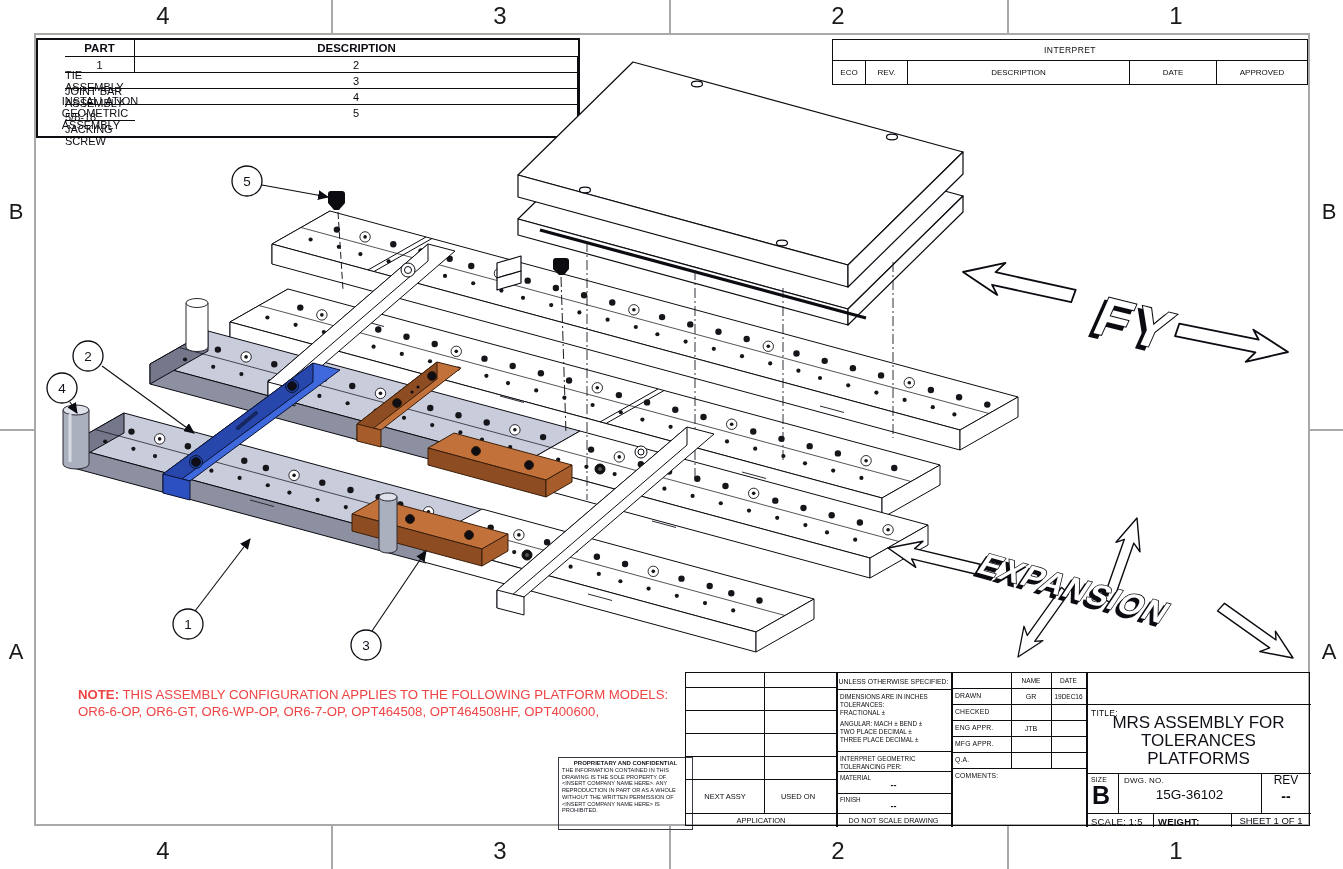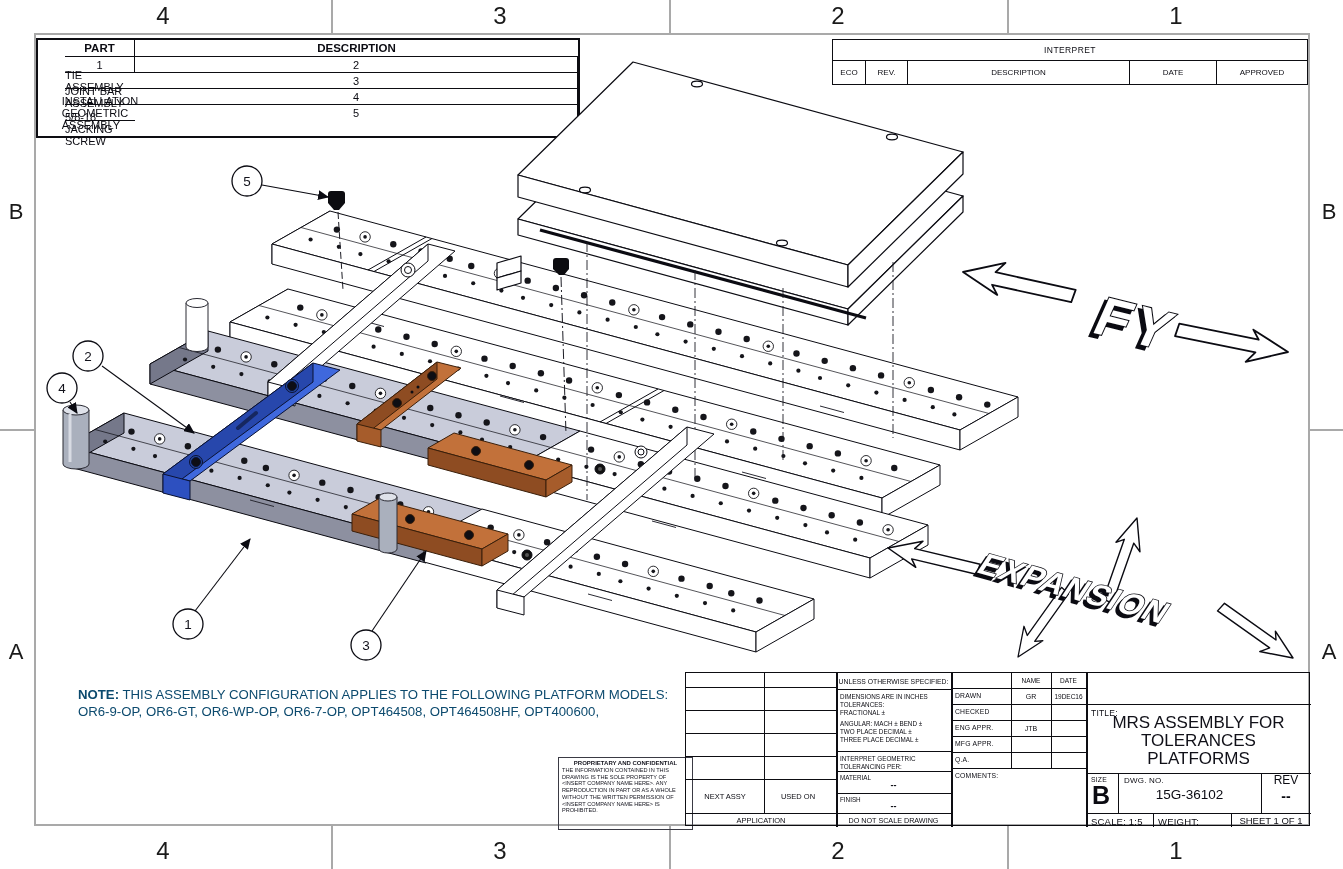--- a/index.html
+++ b/index.html
@@ -515,23 +515,23 @@
       <use href="#bigarrow" transform="translate(1293,658) rotate(-146) scale(0.78)"></use>
       <g transform="translate(972,575) rotate(15.5) skewX(-18)">
         <text font-size="31" font-weight="bold" letter-spacing="1.5" fill="#0b0b12" stroke="#0b0b12" stroke-width="1.6">EXPANSION</text>
       </g>
       <g transform="translate(975,572) rotate(15.5) skewX(-18)">
         <text font-size="31" font-weight="bold" letter-spacing="1.5" fill="#fff" stroke="#0b0b12" stroke-width="1.5" paint-order="stroke">EXPANSION</text>
       </g>
     </g>
   </svg>
 
-  <div class="abs" style="left:78px;top:686px;width:600px;font-size:13.2px;line-height:17px;color:#0c4a6e;">
+  <div class="abs" style="left:78px;top:686px;width:600px;font-size:13.2px;line-height:17px;color:#ef4444;">
     <div><b>NOTE:</b><span> THIS ASSEMBLY CONFIGURATION APPLIES TO THE FOLLOWING PLATFORM MODELS:</span></div>
-    <div>OR6-9-OP, OR6-GT, OR6-WP-OP, OR6-7-OP, OPT464508, OPT464508HF, OPT400600,</div>
+    <div>OR6-6-OP, OR6-GT, OR6-WP-OP, OR6-7-OP, OPT464508, OPT464508HF, OPT400600,</div>
   </div>
 
   <div class="abs" style="left:558px;top:757px;width:127px;height:67px;border:1px solid #3a3a44;padding:2px 3px;color:#15151f;">
     <div style="font-size:6px;font-weight:bold;text-align:center;margin-bottom:1px;">PROPRIETARY AND CONFIDENTIAL</div>
     <div style="font-size:5.6px;line-height:1.2;">THE INFORMATION CONTAINED IN THIS DRAWING IS THE SOLE PROPERTY OF &lt;INSERT COMPANY NAME HERE&gt;.  ANY REPRODUCTION IN PART OR AS A WHOLE WITHOUT THE WRITTEN PERMISSION OF &lt;INSERT COMPANY NAME HERE&gt; IS PROHIBITED.</div>
   </div>
 
   <div class="abs" style="left:685px;top:672px;width:625px;height:154px;border:1.5px solid #0d0d12;box-sizing:border-box;">
 
     <div class="ln" style="left:78px;top:0;width:1px;height:140px;"></div>
@@ -603,17 +603,17 @@
     <div class="cell abs" style="left:400px;top:40px;width:225px;height:19px;font-size:17px;color:#101018;">MRS ASSEMBLY FOR</div>
     <div class="cell abs" style="left:400px;top:58px;width:225px;height:19px;font-size:17px;color:#101018;">TOLERANCES</div>
     <div class="cell abs" style="left:400px;top:76px;width:225px;height:19px;font-size:17px;color:#101018;">PLATFORMS</div>
     <div class="tb-lab" style="left:405px;top:103px;">SIZE</div>
     <div class="abs" style="left:406px;top:108px;font-size:25px;font-weight:bold;">B</div>
     <div class="tb-lab" style="left:438px;top:103px;font-size:8px;">DWG. NO.</div>
     <div class="cell abs" style="left:432px;top:110px;width:143px;height:22px;font-size:13.5px;">15G-36102</div>
     <div class="cell abs" style="left:575px;top:101px;width:50px;height:12px;font-size:12px;">REV</div>
     <div class="cell abs" style="left:575px;top:114px;width:50px;height:18px;font-size:14px;font-weight:bold;">--</div>
     <div class="tb-lab" style="left:405px;top:143px;font-size:9.5px;">SCALE: 1:5</div>
-    <div class="tb-lab" style="left:472px;top:143px;font-size:9.5px;">WEIGHT:</div>
+    <div class="tb-lab" style="left:472px;top:143px;font-size:9.5px;font-weight:bold;">WEIGHT:</div>
     <div class="cell abs" style="left:545px;top:140px;width:80px;height:14px;font-size:9.5px;">SHEET 1 OF 1</div>
   </div>
 
 </div>
 
 </body></html>

